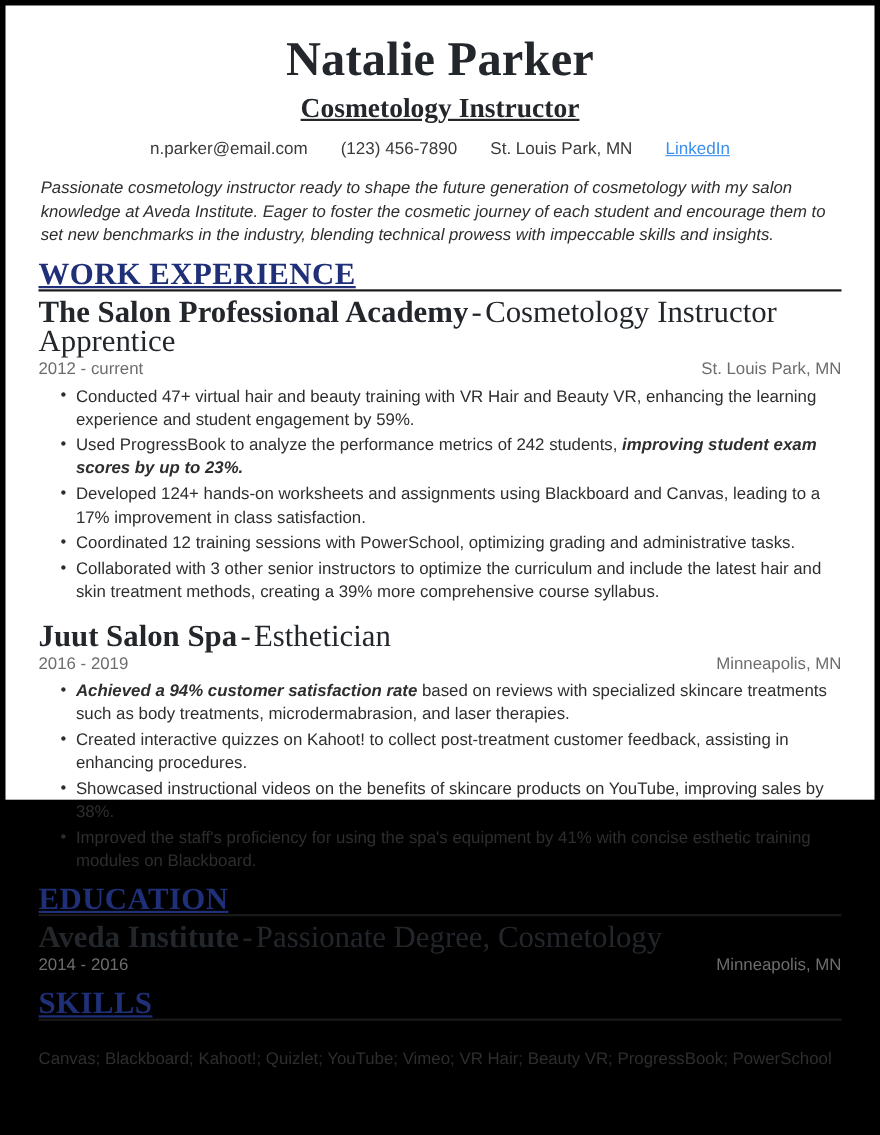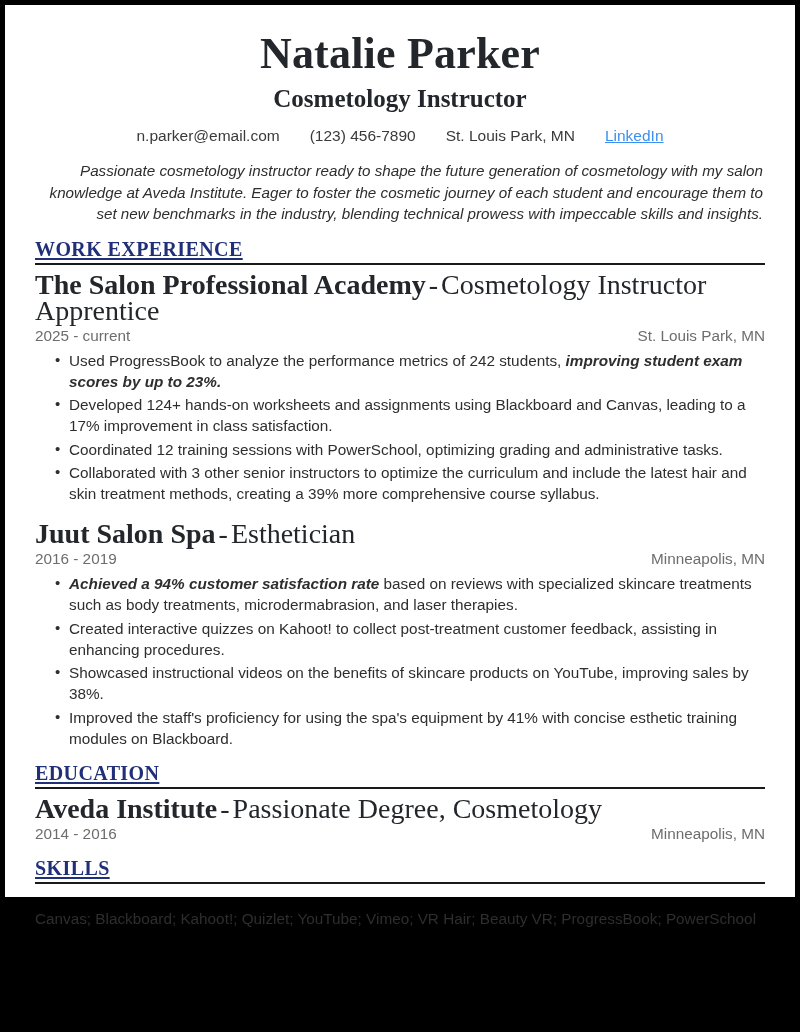--- a/index.html
+++ b/index.html
@@ -10,21 +10,21 @@
   body {
     width: 800px;
     height: 1032px;
     overflow: hidden;
   }
   .page {
     position: absolute;
     left: 5px;
     top: 5px;
     width: 790px;
-    height: 892px;
+    height: 722px;
     background: #ffffff;
     box-sizing: border-box;
     padding: 0 30px;
     font-family: "Liberation Sans", sans-serif;
     color: #2b2b2b;
   }
 
   
   .name {
     font-family: "Liberation Serif", serif;
@@ -37,20 +37,21 @@
     margin-top: 22px;
   }
   .job-headline {
     font-family: "Liberation Serif", serif;
     font-weight: bold;
     font-size: 25px;
     line-height: 32px;
     text-align: center;
     color: #23272b;
     margin-top: 2px;
+    text-decoration: underline;
   }
   .contact-row {
     display: flex;
     justify-content: center;
     align-items: baseline;
     gap: 30px;
     margin-top: 12px;
     font-size: 15.5px;
     color: #3a3a3a;
   }
@@ -61,31 +62,31 @@
     white-space: nowrap;
     cursor: pointer;
   }
 
   
   .summary {
     margin-top: 15px;
     font-size: 15.2px;
     line-height: 21.5px;
     font-style: italic;
-    text-align: right;
+    text-align: left;
     color: #2e2e2e;
     padding: 0 2px;
   }
 
   
   .section { margin-top: 13px; }
   .section-title {
     font-family: "Liberation Serif", serif;
     font-weight: bold;
-    font-size: 20px;
+    font-size: 28px;
     line-height: 23px;
     letter-spacing: 0.4px;
     color: #1f2f78;
     text-decoration: underline;
     text-underline-offset: 2px;
   }
   .section-rule {
     border-bottom: 2.2px solid #1a1a1a;
     margin-top: 2px;
   }
@@ -164,24 +165,25 @@
 
   <div class="section">
     <div class="section-title">WORK EXPERIENCE</div>
     <div class="section-rule"></div>
 
     <div class="entry">
       <div class="entry-headline">
         <span class="entry-org">The Salon Professional Academy</span><span class="entry-dash">-</span><span class="entry-role">Cosmetology Instructor Apprentice</span>
       </div>
       <div class="entry-meta">
-        <span>2025 - current</span>
+        <span>2012 - current</span>
         <span>St. Louis Park, MN</span>
       </div>
       <ul class="bullets">
+        <li><span>Conducted 47+ virtual hair and beauty training with VR Hair and Beauty VR, enhancing the learning experience and student engagement by 59%.</span><span class="em-bold"></span><span></span></li>
         <li><span>Used ProgressBook to analyze the performance metrics of 242 students, </span><span class="em-bold">improving student exam scores by up to 23%.</span><span></span></li>
         <li><span>Developed 124+ hands-on worksheets and assignments using Blackboard and Canvas, leading to a 17% improvement in class satisfaction.</span><span class="em-bold"></span><span></span></li>
         <li><span>Coordinated 12 training sessions with PowerSchool, optimizing grading and administrative tasks.</span><span class="em-bold"></span><span></span></li>
         <li><span>Collaborated with 3 other senior instructors to optimize the curriculum and include the latest hair and skin treatment methods, creating a 39% more comprehensive course syllabus.</span><span class="em-bold"></span><span></span></li>
       </ul>
     </div>
 
     <div class="entry">
       <div class="entry-headline">
         <span class="entry-org">Juut Salon Spa</span><span class="entry-dash">-</span><span class="entry-role">Esthetician</span>

